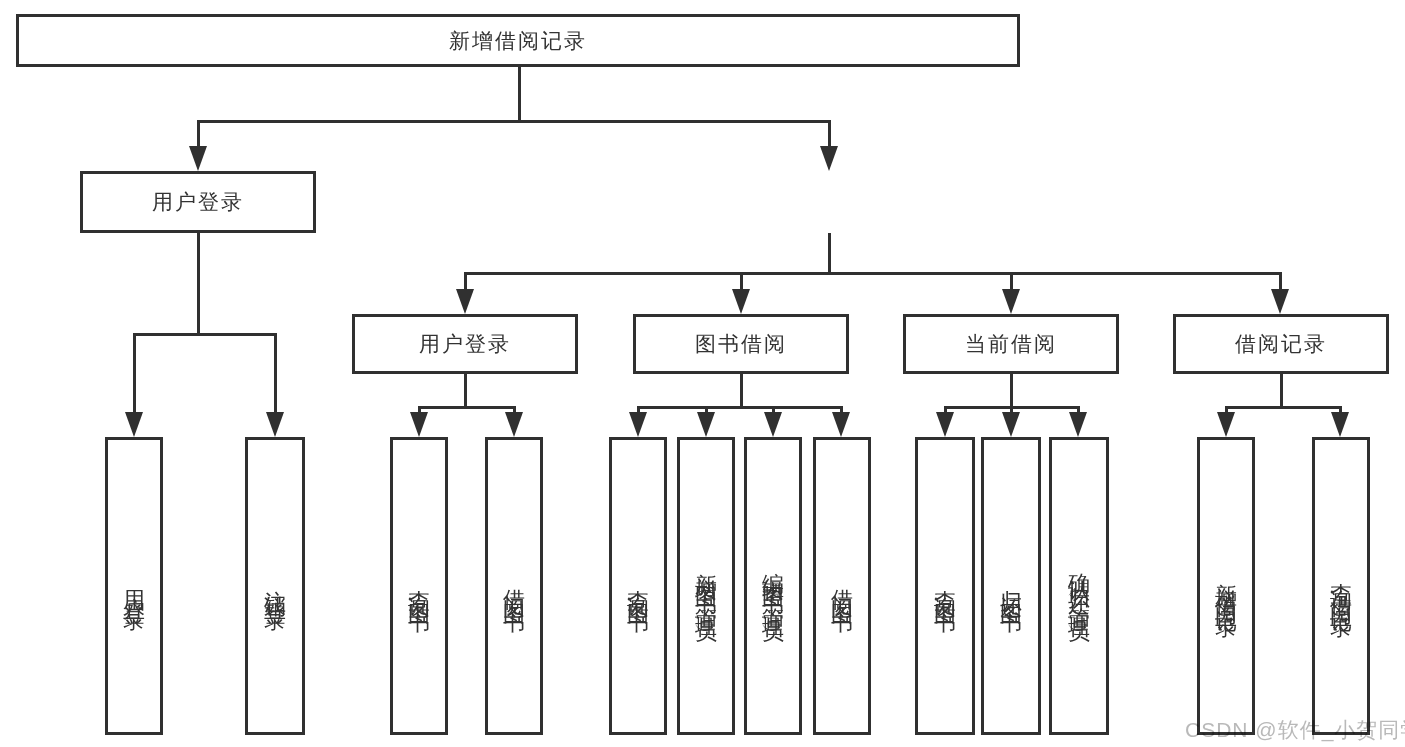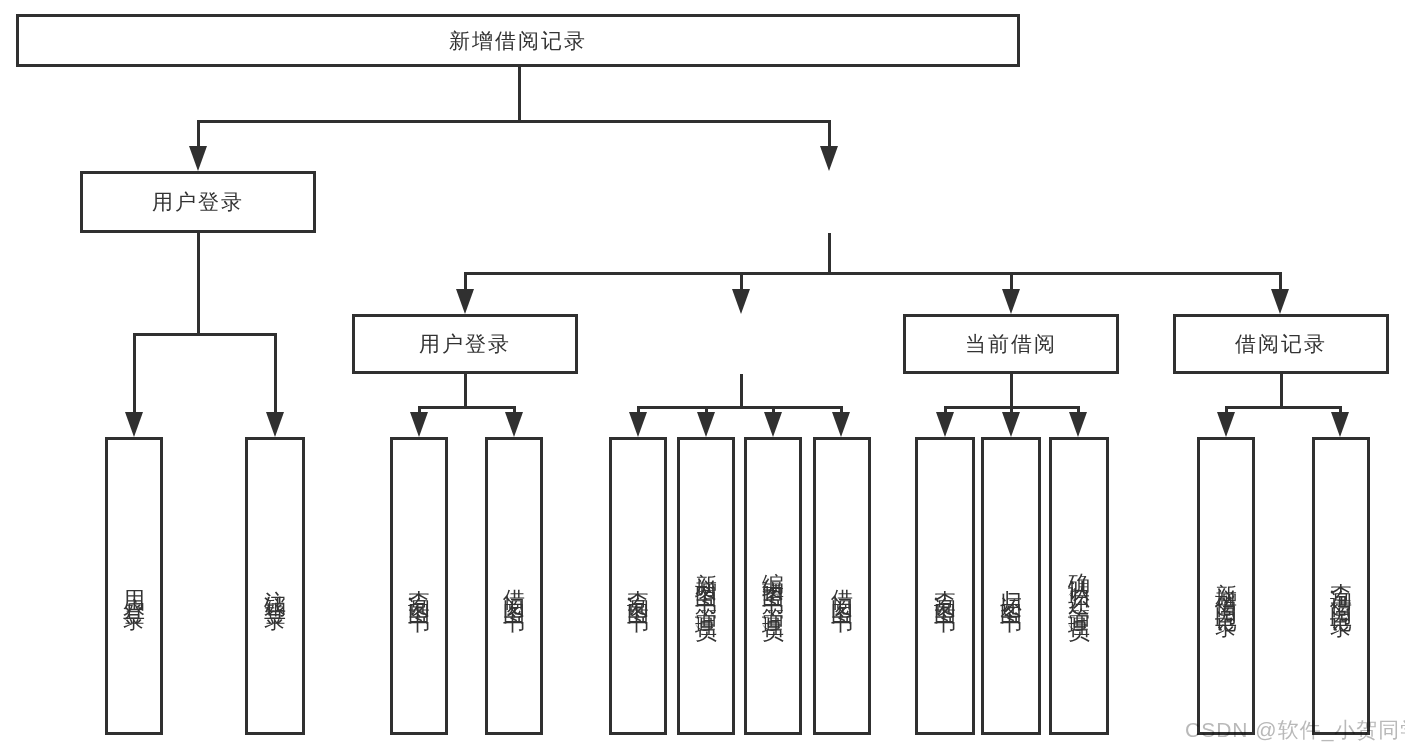--- a/index.html
+++ b/index.html
@@ -68,20 +68,23 @@
 
   <div class="box" style="left:80px; top:171px; width:236px; height:62px;">
     <span class="hlabel">用户登录</span>
   </div>
 
 
   <div class="box" style="left:352px; top:314px; width:226px; height:60px;">
     <span class="hlabel">用户登录</span>
   </div>
 
+  <div class="box" style="left:633px; top:314px; width:216px; height:60px;">
+    <span class="hlabel">图书借阅</span>
+  </div>
 
   <div class="box" style="left:1173px; top:314px; width:216px; height:60px;">
     <span class="hlabel">借阅记录</span>
   </div>
 
   <div class="box" style="left:903px; top:314px; width:216px; height:60px;">
     <span class="hlabel">当前借阅</span>
   </div>
 
   <div class="box" style="left:105px; top:437px; width:58px; height:298px;">

